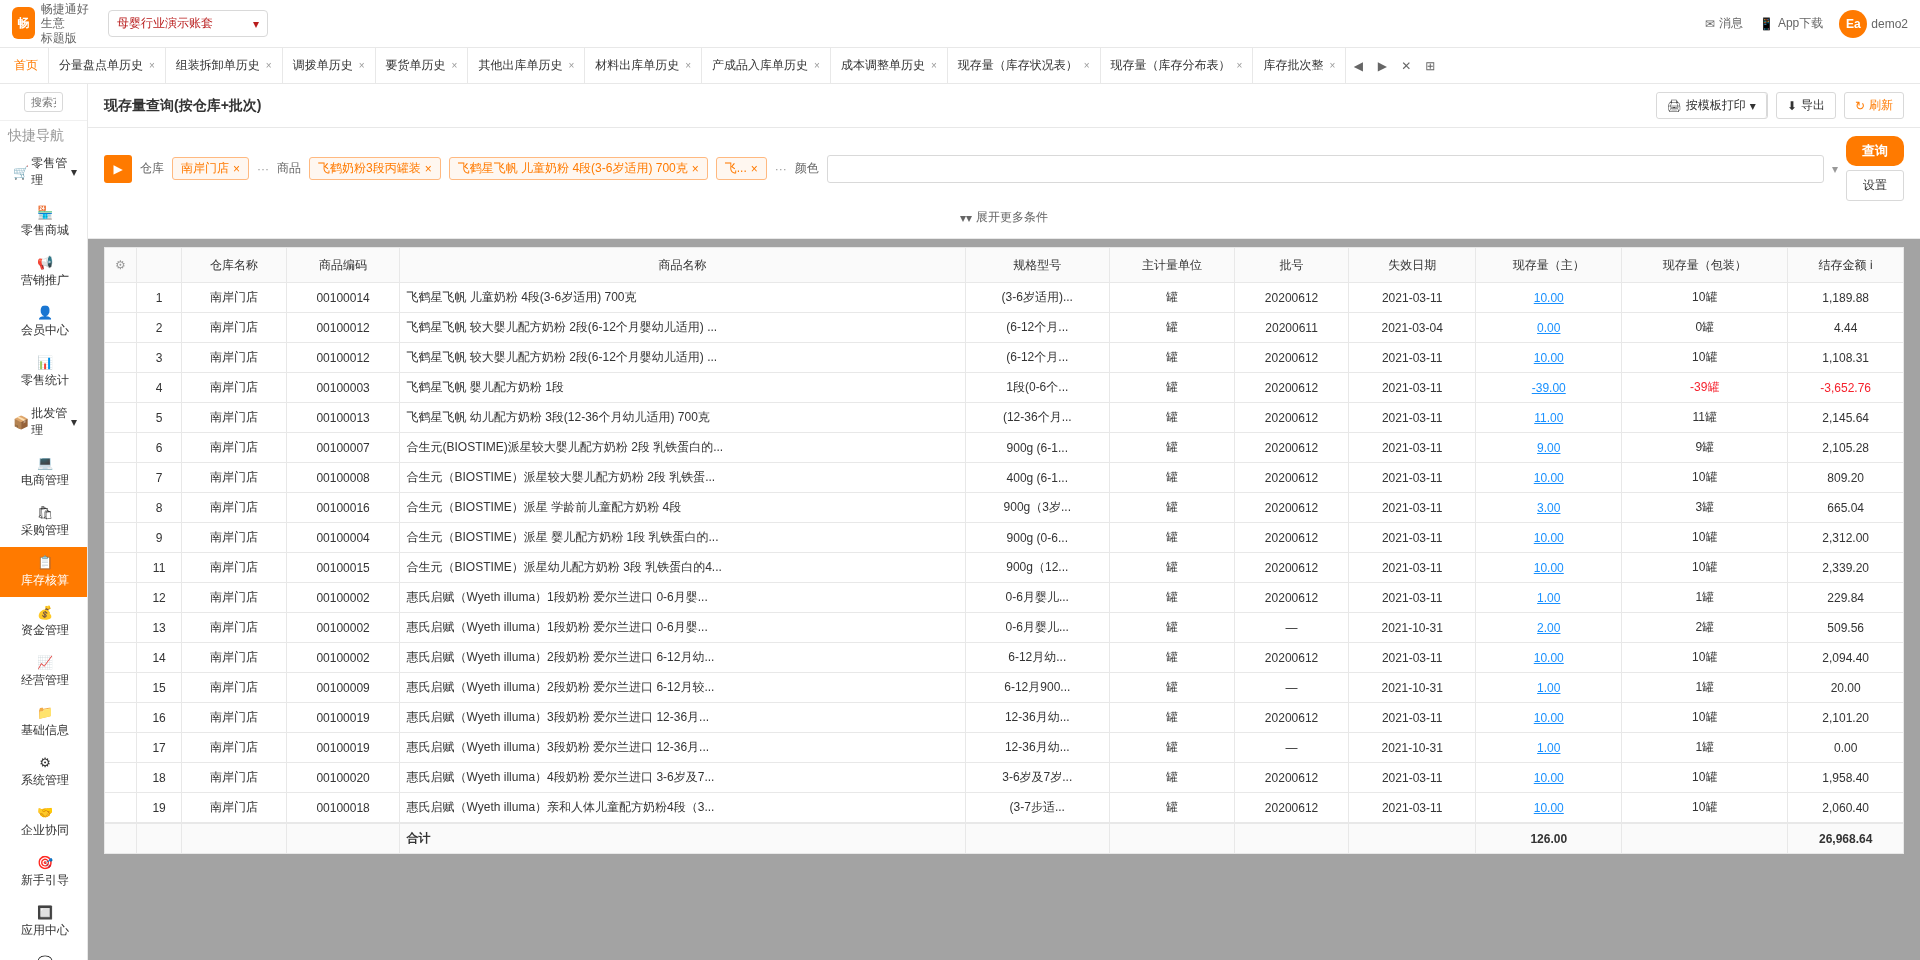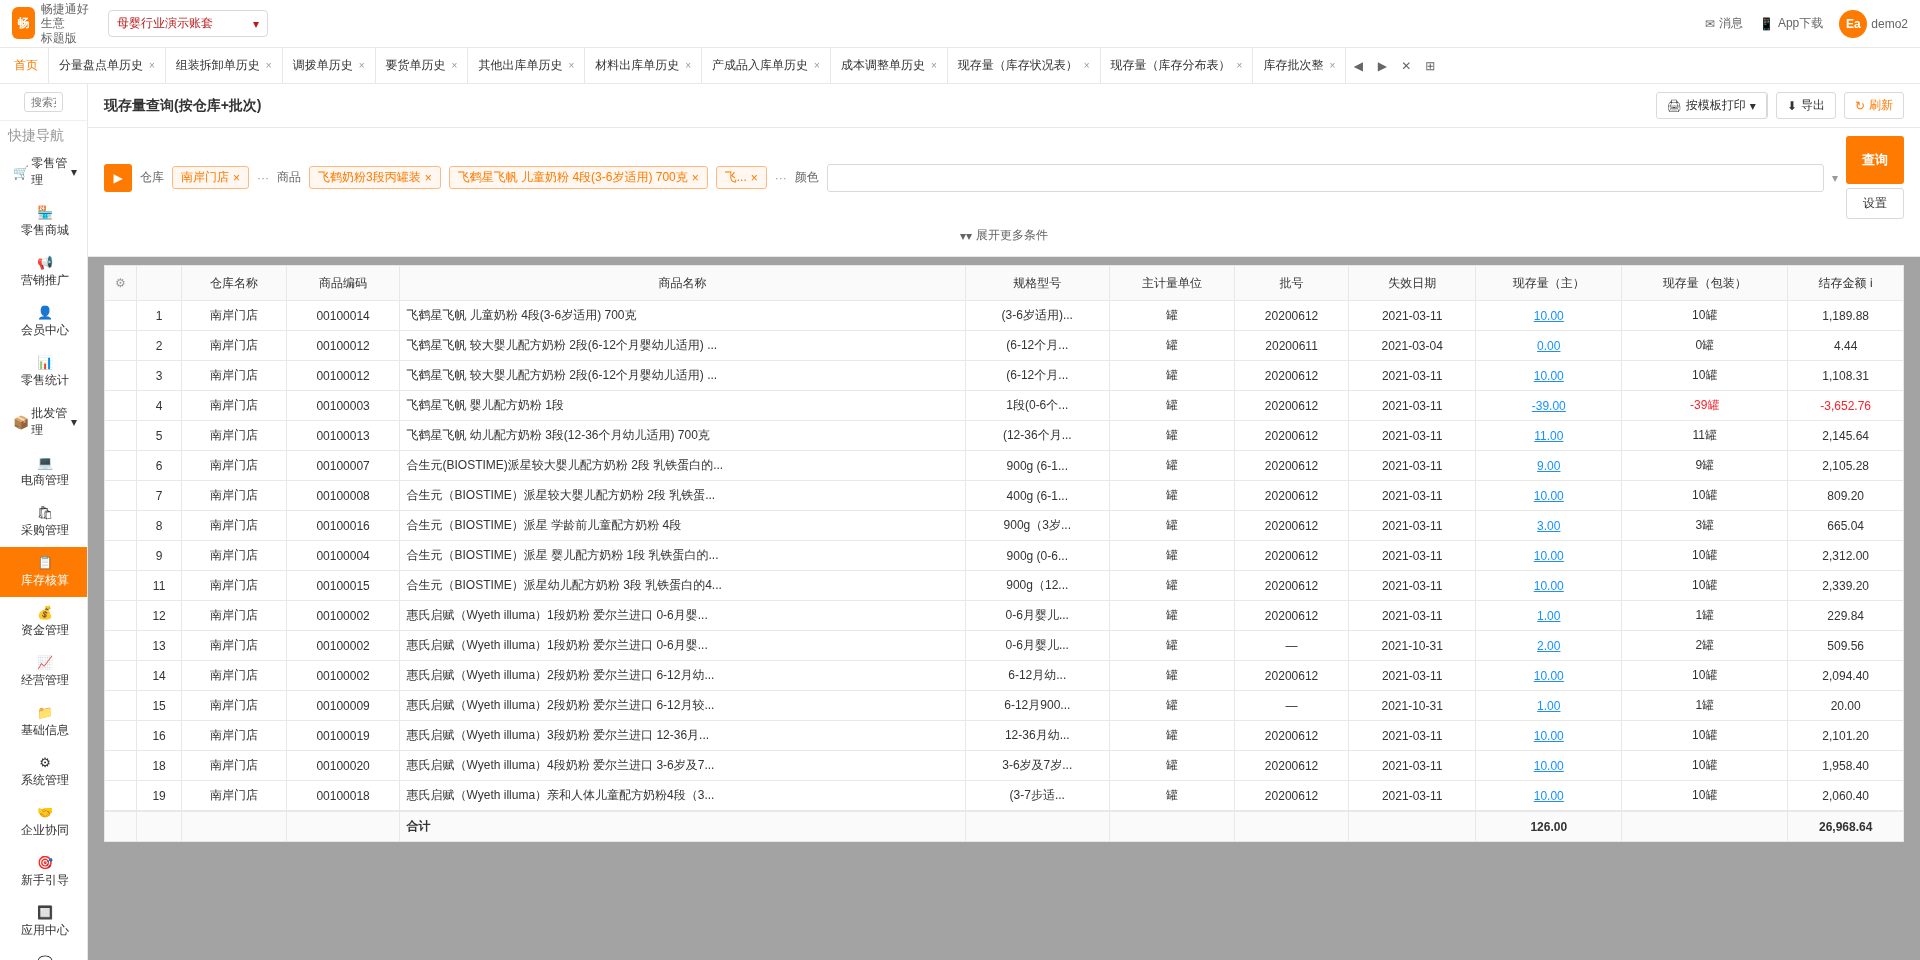--- a/index.html
+++ b/index.html
@@ -160,21 +160,21 @@
     }
     .filter-tag-close { cursor: pointer; color: #ff7a00; }
     .filter-more { color: #999; cursor: pointer; }
     .expand-more {
       display: flex; align-items: center; justify-content: center; gap: 4px;
       color: #666; cursor: pointer; font-size: 12px; padding: 4px 0;
       margin-top: 4px;
     }
     .btn-query {
       background: #ff7a00; color: white; border: none;
-      padding: 15px 16px; border-radius: 3px; cursor: pointer; font-size: 13px; font-weight: bold;
+      padding: 6px 16px; border-radius: 10px; cursor: pointer; font-size: 13px; font-weight: bold;
     }
     .btn-settings {
       border: 1px solid #d9d9d9; background: #fff; color: #333;
       padding: 6px 12px; border-radius: 3px; cursor: pointer; font-size: 12px;
     }
     .query-btn-group {
       display: flex; flex-direction: column; gap: 4px; margin-left: auto;
     }
 
     
@@ -668,20 +668,34 @@
               <td>12-36月幼...</td>
               <td>罐</td>
               <td>20200612</td>
               <td>2021-03-11</td>
               <td class="link">10.00</td>
               <td>10罐</td>
               <td>2,101.20</td>
             </tr>
             <tr>
               <td></td>
+              <td>17</td>
+              <td>南岸门店</td>
+              <td>00100019</td>
+              <td class="text-left">惠氏启赋（Wyeth illuma）3段奶粉 爱尔兰进口 12-36月...</td>
+              <td>12-36月幼...</td>
+              <td>罐</td>
+              <td>—</td>
+              <td>2021-10-31</td>
+              <td class="link">1.00</td>
+              <td>1罐</td>
+              <td>0.00</td>
+            </tr>
+            <tr>
+              <td></td>
               <td>18</td>
               <td>南岸门店</td>
               <td>00100020</td>
               <td class="text-left">惠氏启赋（Wyeth illuma）4段奶粉 爱尔兰进口 3-6岁及7...</td>
               <td>3-6岁及7岁...</td>
               <td>罐</td>
               <td>20200612</td>
               <td>2021-03-11</td>
               <td class="link">10.00</td>
               <td>10罐</td>

